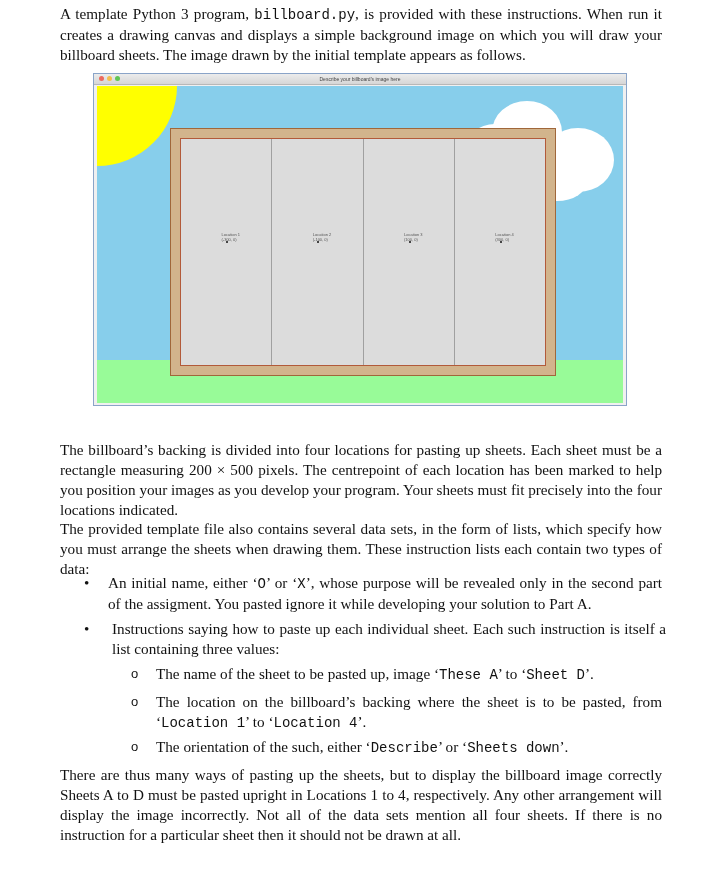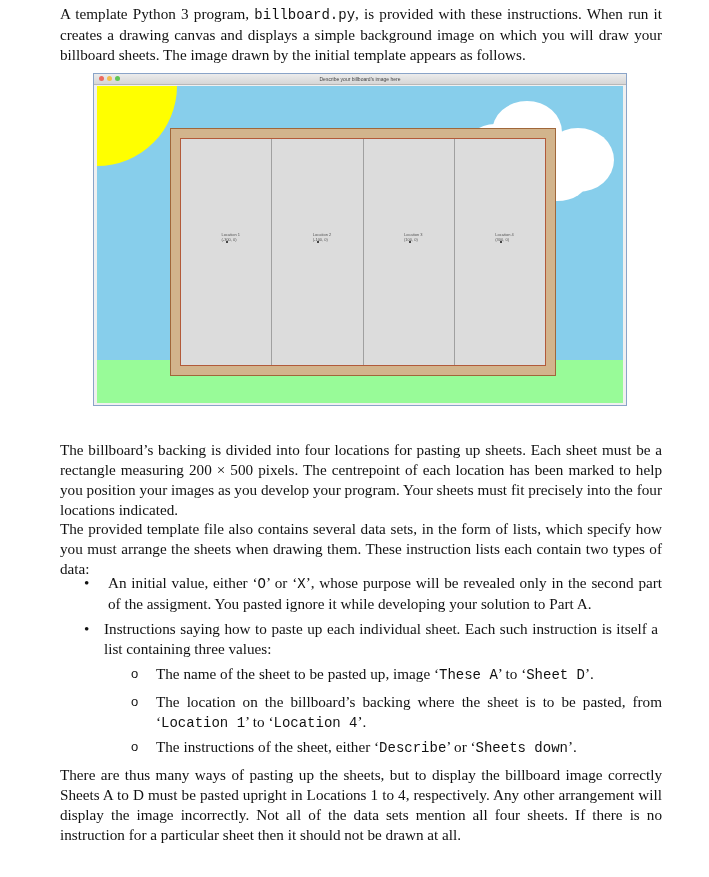--- a/index.html
+++ b/index.html
@@ -123,36 +123,36 @@
     </div>
   </div>
 </div>
 
 <p class="para" style="top:440px;">The billboard’s backing is divided into four locations for pasting up sheets.  Each sheet must be a rectangle measuring 200 × 500 pixels.  The centrepoint of each location has been marked to help you position your images as you develop your program.  Your sheets must fit precisely into the four locations indicated.</p>
 
 <p class="para" style="top:519px;">The provided template file also contains several data sets, in the form of lists, which specify how you must arrange the sheets when drawing them.  These instruction lists each contain two types of data:</p>
 
 <div class="bullet" style="left:84px; top:573px; width:578px;">
   <span class="bullet-sym">•</span>
-  <p class="para" style="position:relative; left:24px; top:0; width:554px;"><span>An initial value, either ‘</span><span class="mono">O</span><span>’ or ‘</span><span class="mono">X</span><span>’, whose purpose will be revealed only in the second part of the assigment.  You pasted ignore it while developing your solution to Part A.</span></p>
+  <p class="para" style="position:relative; left:24px; top:0; width:554px;"><span>An initial name, either ‘</span><span class="mono">O</span><span>’ or ‘</span><span class="mono">X</span><span>’, whose purpose will be revealed only in the second part of the assigment.  You pasted ignore it while developing your solution to Part A.</span></p>
 </div>
 
 <div class="bullet" style="left:84px; top:619px; width:578px;">
   <span class="bullet-sym">•</span>
-  <p class="para" style="position:relative; left:20px; top:0; width:554px;">Instructions saying how to paste up each individual sheet.  Each such instruction is itself a list containing three values:</p>
+  <p class="para" style="position:relative; left:28px; top:0; width:554px;">Instructions saying how to paste up each individual sheet.  Each such instruction is itself a list containing three values:</p>
 </div>
 
 <div class="bullet" style="left:131px; top:664px; width:531px;">
   <span class="bullet-sym" style="font-family:'Liberation Sans',sans-serif; font-size:13px;">o</span>
   <p class="para" style="position:relative; left:25px; top:0; width:506px;"><span>The name of the sheet to be pasted up, image ‘</span><span class="mono">These A</span><span>’ to ‘</span><span class="mono">Sheet D</span><span>’.</span></p>
 </div>
 
 <div class="bullet" style="left:131px; top:692px; width:531px;">
   <span class="bullet-sym" style="font-family:'Liberation Sans',sans-serif; font-size:13px;">o</span>
   <p class="para" style="position:relative; left:25px; top:0; width:506px;"><span>The location on the billboard’s backing where the sheet is to be pasted, from ‘</span><span class="mono">Location 1</span><span>’ to ‘</span><span class="mono">Location 4</span><span>’.</span></p>
 </div>
 
 <div class="bullet" style="left:131px; top:737px; width:531px;">
   <span class="bullet-sym" style="font-family:'Liberation Sans',sans-serif; font-size:13px;">o</span>
-  <p class="para" style="position:relative; left:25px; top:0; width:506px;"><span>The instructions of the sheet, either ‘</span><span class="mono">Describe</span><span>’ or ‘</span><span class="mono">Sheets down</span><span>’.</span></p>
+  <p class="para" style="position:relative; left:25px; top:0; width:506px;"><span>The orientation of the such, either ‘</span><span class="mono">Describe</span><span>’ or ‘</span><span class="mono">Sheets down</span><span>’.</span></p>
 </div>
 
 <p class="para" style="top:765px;">There are thus many ways of pasting up the sheets, but to display the billboard image correctly Sheets A to D must be pasted upright in Locations 1 to 4, respectively.  Any other arrangement will display the image incorrectly.  Not all of the data sets mention all four sheets.  If there is no instruction for a particular sheet then it should not be drawn at all.</p>
 
 </body></html>

